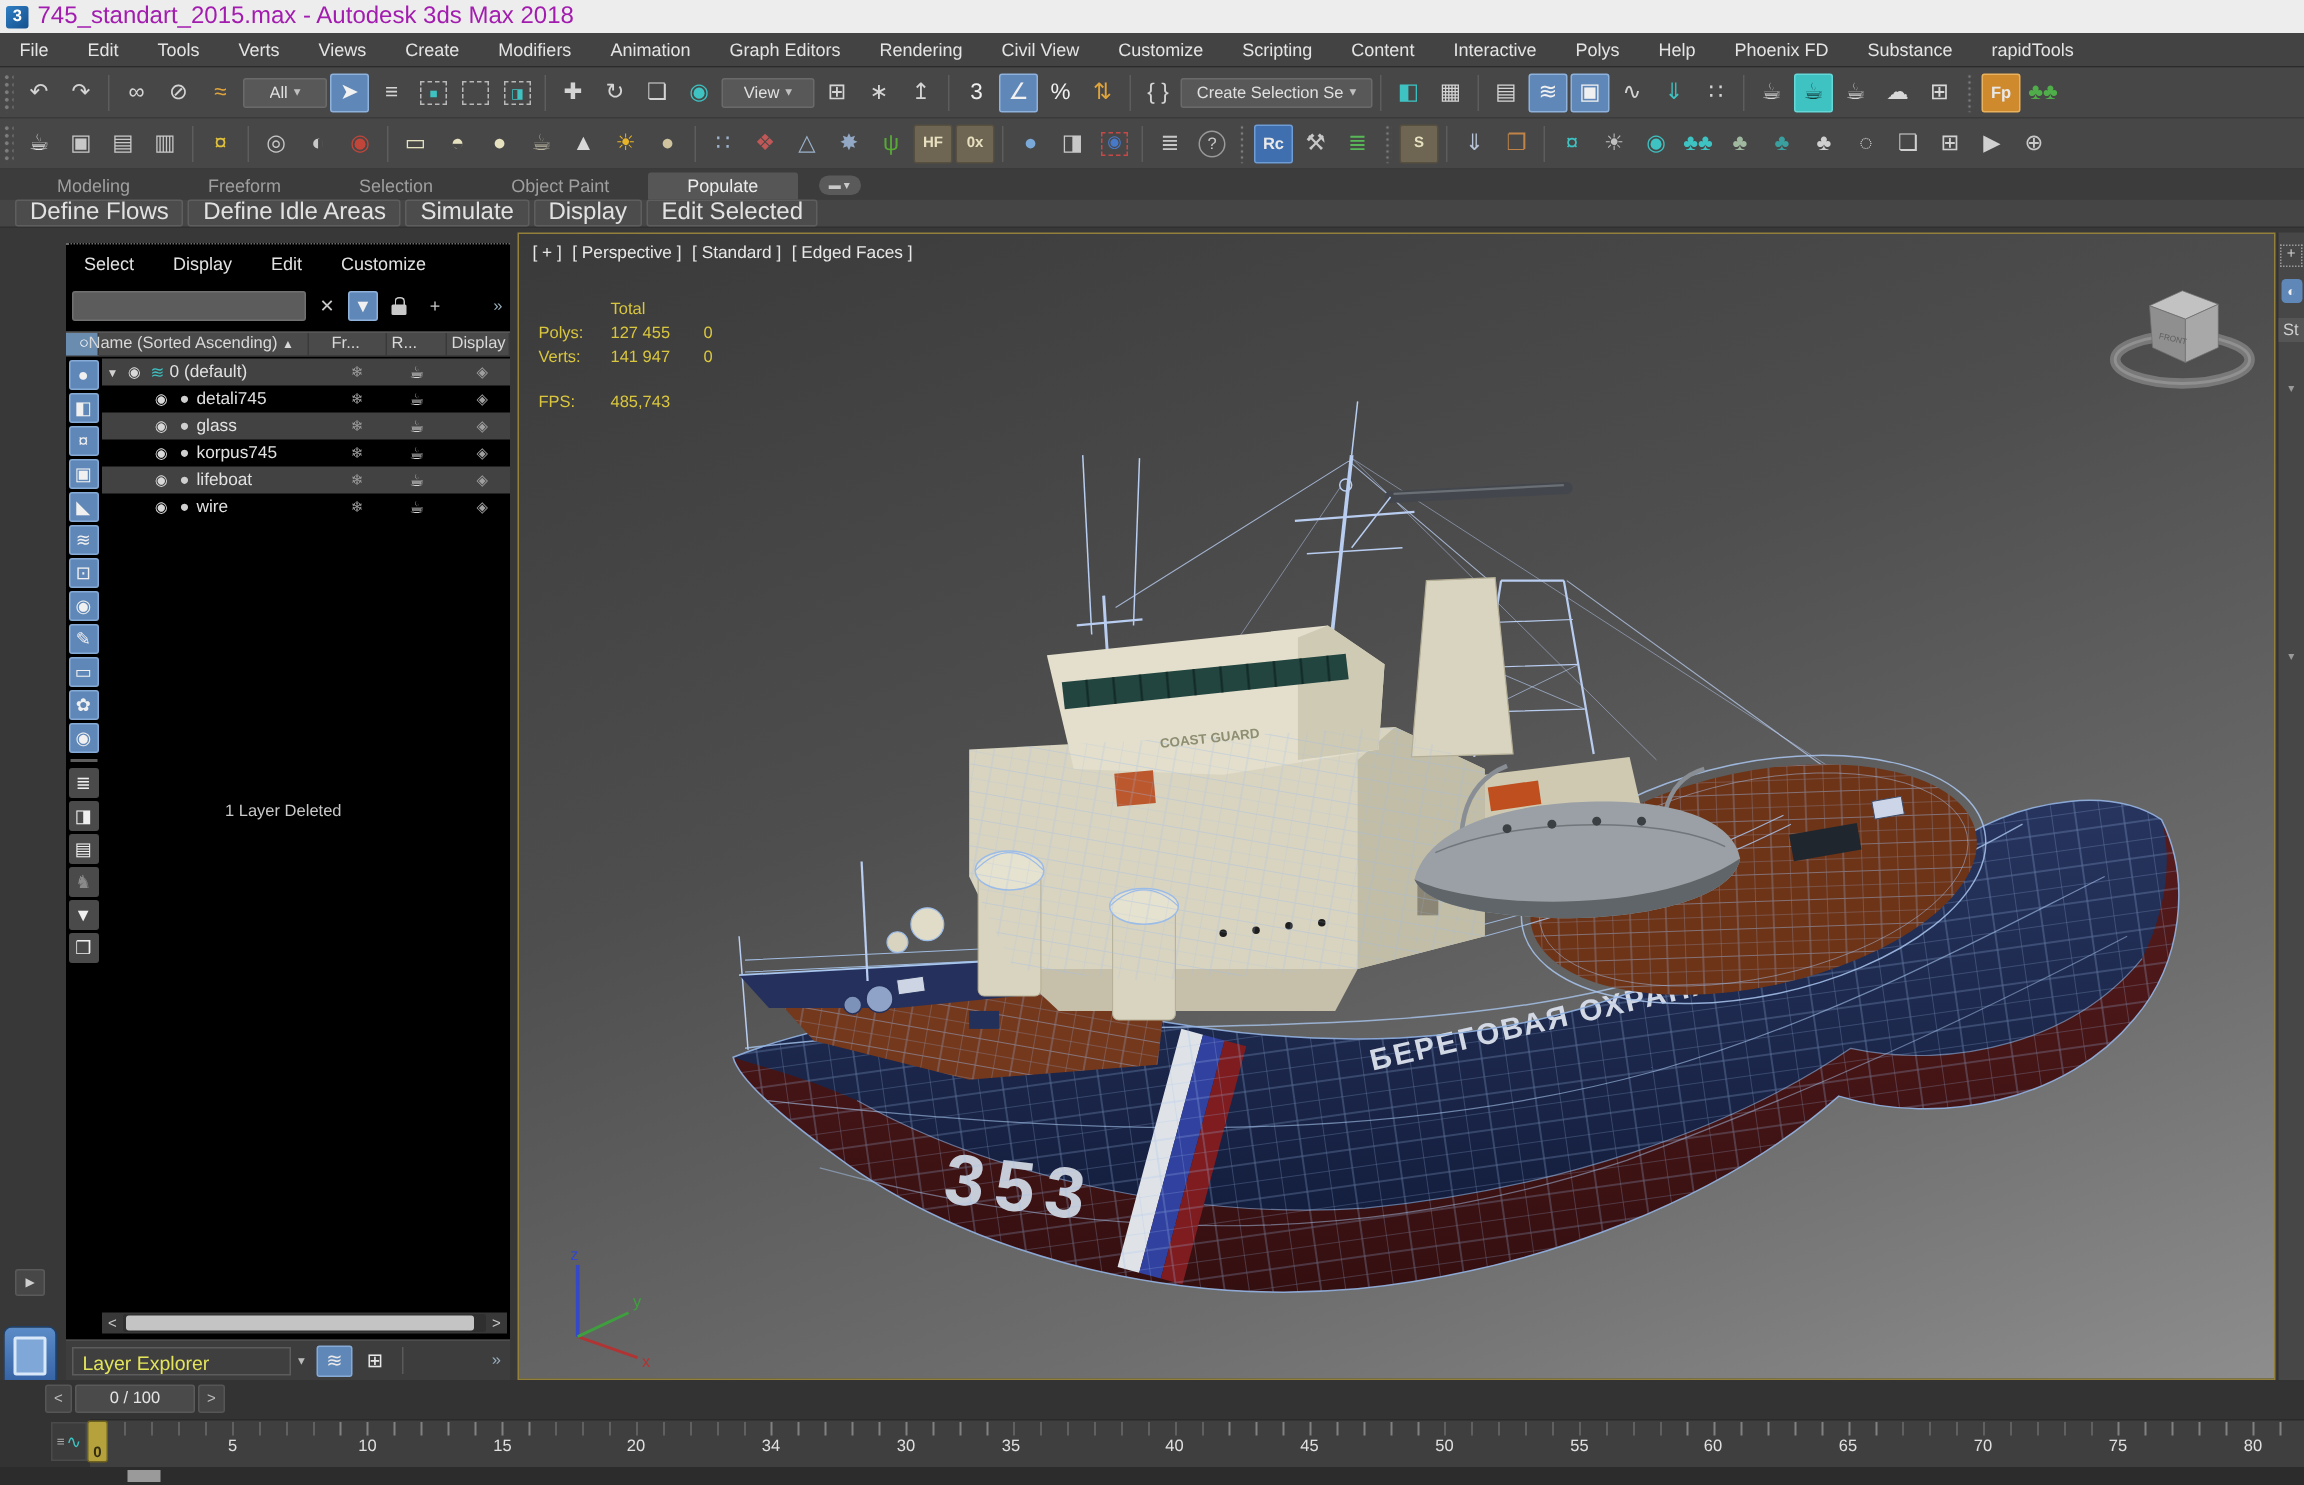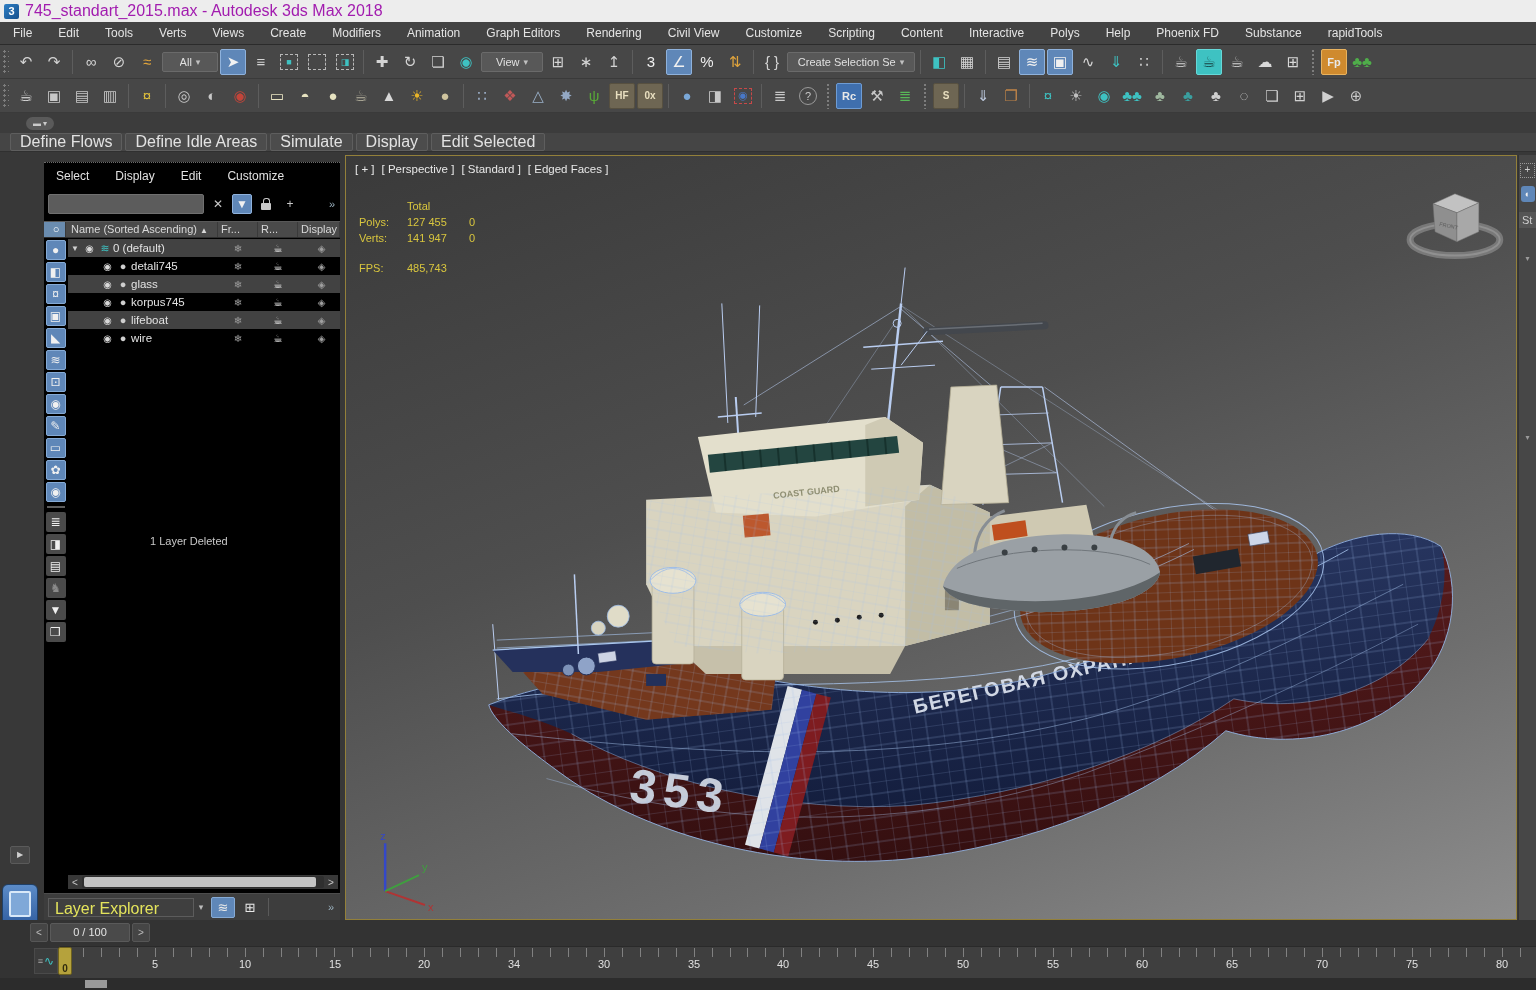--- a/index.html
+++ b/index.html
@@ -57,21 +57,21 @@
   #ex-search-row{position:absolute;left:4px;top:30px;height:22px;display:flex;align-items:center;gap:4px;width:288px}
   #search-input{width:146px;height:18px;background:#5c5c5c;border:1px solid #707070;border-radius:2px;color:#eee;font-size:11px;padding:0 4px}
   .se-ic{width:20px;height:20px;display:flex;align-items:center;justify-content:center;color:#c8c8c8;font-size:12px;border-radius:2px}
   .se-ic.hl{background:#5f87b8;border:1px solid #8fb2dc;box-sizing:border-box;color:#f0f0f0}
   .lock-shape{width:10px;height:7px;background:#c8c8c8;border-radius:1px;position:relative;margin-top:4px}
   .lock-shape:before{content:"";position:absolute;top:-5px;left:1.5px;width:5px;height:5px;border:1.5px solid #c8c8c8;border-bottom:none;border-radius:3px 3px 0 0}
   #ex-more{color:#9ab0be;font-size:11px;margin-left:auto;margin-right:2px;letter-spacing:-1px}
   #ex-header{position:absolute;left:0;top:58px;width:296px;height:17px;background:#4a4a4a;border-top:1px solid #585858;border-bottom:1px solid #2e2e2e;font-size:11px;color:#d8d8d8;box-sizing:border-box}
   #ex-header .hc{position:absolute;top:0;height:15px;line-height:15px;border-right:1px solid #3a3a3a;overflow:hidden;white-space:nowrap;padding-left:3px;box-sizing:border-box}
   #hc-circle{left:0;width:22px;background:#6a8caf;color:#fff;text-align:center;padding-left:0}
-  #hc-name{left:24px;width:150px}
+  #hc-name{left:12px;width:150px}
   #hc-fr{left:174px;width:40px}
   #hc-r{left:214px;width:40px}
   #hc-disp{left:254px;width:42px;border-right:none}
   
   #filter-strip{position:absolute;left:0;top:76px;width:23px;display:flex;flex-direction:column;align-items:center}
   .fs-btn{width:20px;height:20px;margin:1px 0;border-radius:2px;display:flex;align-items:center;justify-content:center;font-size:12px;color:#f0f0f0;background:#4a4a4a}
   .fs-btn.hl{background:#5f87b8;border:1px solid #86abd6;box-sizing:border-box}
   .fs-btn.dim{color:#8a8a8a}
   .fs-btn.fsep{height:2px;width:18px;background:#5d5d5d;border-radius:0;margin:3px 0}
   
@@ -87,21 +87,21 @@
   .c-fr{position:absolute;left:150px;width:40px;text-align:center;color:#9a9a9a;font-size:10px}
   .c-rn{position:absolute;left:190px;width:40px;text-align:center;color:#d8d8d8;font-size:11px}
   .c-di{position:absolute;left:235px;width:37px;text-align:center;color:#9f9f9f;font-size:10px}
   #ex-notice{position:absolute;left:106px;top:372px;font-size:11px;color:#c9c9c9}
   
   #ex-scroll{position:absolute;left:24px;top:712px;width:270px;height:14px;background:#383838;display:flex;align-items:center}
   .sc-arrow{width:14px;text-align:center;color:#c8c8c8;font-size:10px}
   #sc-track{flex:1;height:12px;background:#2f2f2f;position:relative;border-radius:2px}
   #sc-thumb{position:absolute;left:2px;top:1px;height:10px;width:232px;background:#c4c4c4;border-radius:2px}
   #ex-footer{position:absolute;left:0;top:730px;width:296px;height:26px;background:#3d3d3d;display:flex;align-items:center;border-top:1px solid #4c4c4c}
-  #layer-selector{width:146px;height:19px;margin-left:4px;background:#3f3f3f;border:1px solid #5c5c5c;color:#e4e45c;font-size:16px;line-height:19px;padding-left:6px;box-sizing:border-box}
+  #layer-selector{width:146px;height:19px;margin-left:4px;background:#3f3f3f;border:1px solid #5c5c5c;color:#e4e45c;font-size:13px;line-height:19px;padding-left:6px;box-sizing:border-box}
   #layer-selector-arrow{width:14px;text-align:center;color:#bbb;font-size:9px}
   .ft-ic{width:24px;height:21px;margin-left:3px;border-radius:2px;display:flex;align-items:center;justify-content:center;color:#e8e8e8;font-size:13px}
   .ft-ic.hl{background:#5f87b8;border:1px solid #86abd6;box-sizing:border-box}
   #ft-sep{width:1px;height:18px;background:#5a5a5a;margin-left:6px}
   #ft-more{margin-left:auto;margin-right:6px;color:#9ab0be;font-size:11px}
   
   #viewport{position:absolute;left:345px;top:3px;width:1172px;height:765px;border:1px solid #93803a;box-sizing:border-box;
     background:linear-gradient(160deg,#3a3a3a 0%,#4e4e4e 40%,#6e6e6e 75%,#8d8d8d 100%);overflow:hidden}
   #vp-label{position:absolute;left:9px;top:7px;font-size:11.5px;color:#e8e8e8;display:flex;gap:7px}
   #vp-stats{position:absolute;left:13px;top:42px;font-size:11px;color:#d9c63e;line-height:16px}
@@ -686,20 +686,28 @@
     </div>
       <div class="tb">
       <span class="g" style="color: rgb(200, 200, 200);">⊕</span>
       <span class="lb"></span>
       <span class="ar"></span>
     </div>
     </div>
 </div>
 
 <div id="ribbon-tabs">
+  <div style="display:flex;align-items:flex-end">
+
+  <div class="rtab">Modeling</div>
+      <div class="rtab">Freeform</div>
+      <div class="rtab">Selection</div>
+      <div class="rtab">Object Paint</div>
+      <div class="rtab active">Populate</div>
+    </div>
   <div id="ribbon-pill">
     <span>▬</span>
     <span>▾</span>
   </div>
 </div>
 <div id="ribbon-buttons">
 
 <div class="rbtn">Define Flows</div>
     <div class="rbtn">Define Idle Areas</div>
     <div class="rbtn">Simulate</div>
@@ -1049,21 +1057,21 @@
   <div id="ruler">
     <div id="ruler-ticks"></div>
     <div>
 
     <span class="tick-label" style="left: 95px;">5</span>
         <span class="tick-label" style="left: 185px;">10</span>
         <span class="tick-label" style="left: 275px;">15</span>
         <span class="tick-label" style="left: 364px;">20</span>
         <span class="tick-label" style="left: 454px;">34</span>
         <span class="tick-label" style="left: 544px;">30</span>
-        <span class="tick-label" style="left: 634px;">35</span>
+        <span class="tick-label" style="left: 614px;">35</span>
         <span class="tick-label" style="left: 723px;">40</span>
         <span class="tick-label" style="left: 813px;">45</span>
         <span class="tick-label" style="left: 903px;">50</span>
         <span class="tick-label" style="left: 993px;">55</span>
         <span class="tick-label" style="left: 1082px;">60</span>
         <span class="tick-label" style="left: 1172px;">65</span>
         <span class="tick-label" style="left: 1262px;">70</span>
         <span class="tick-label" style="left: 1352px;">75</span>
         <span class="tick-label" style="left: 1442px;">80</span>
       </div>

